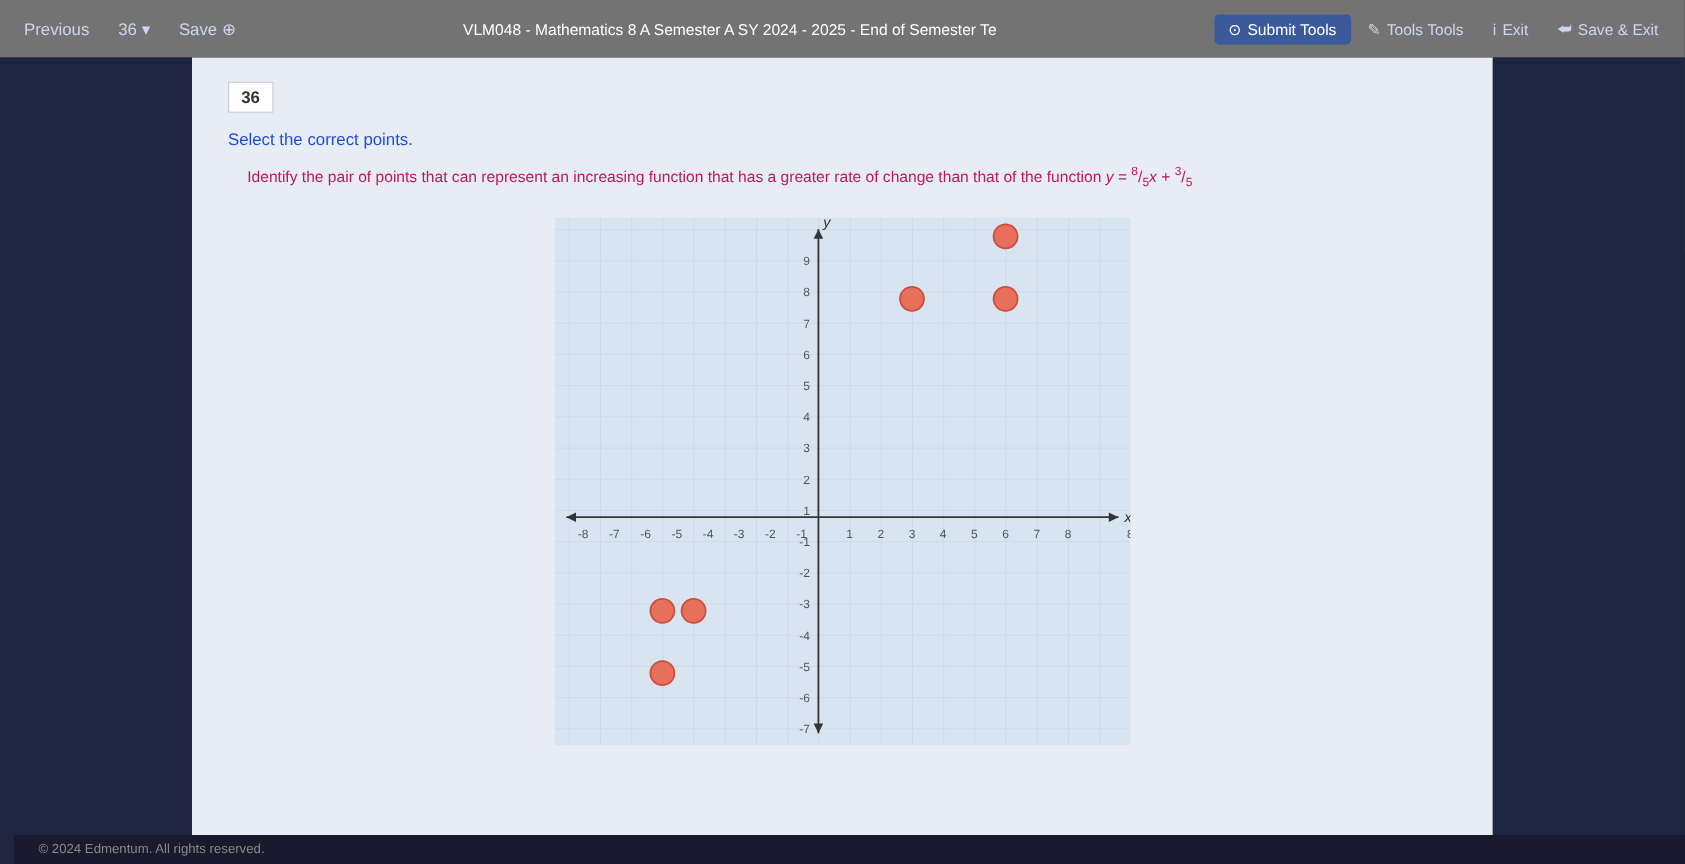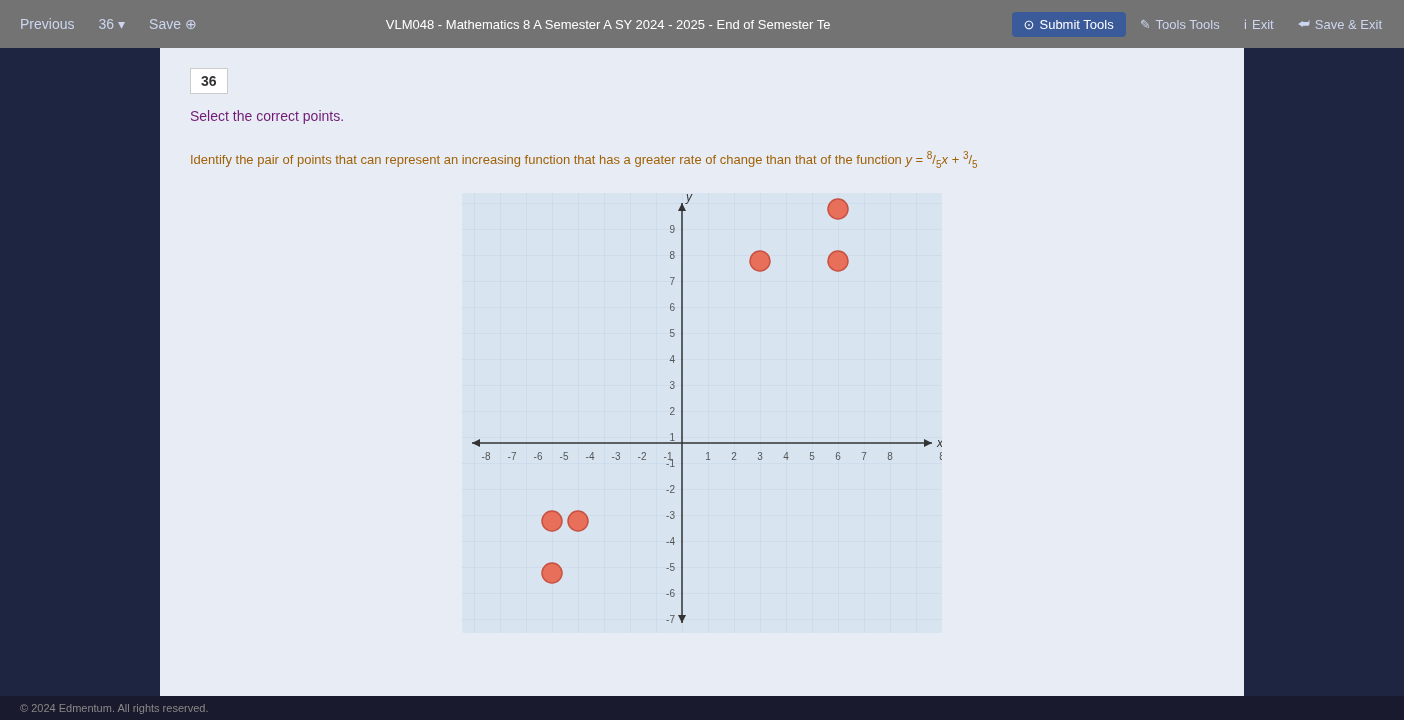--- a/index.html
+++ b/index.html
@@ -83,47 +83,48 @@
       border: 1px solid #ccc;
       padding: 4px 10px;
       font-size: 14px;
       font-weight: bold;
       color: #333;
       margin-bottom: 14px;
     }
 
     .question-instruction {
       font-size: 14px;
-      color: #701a75;
-      margin-bottom: 24px;
+      color: #1d4ed8;
+      margin-bottom: 12px;
     }
 
     .question-text {
       font-size: 13px;
-      color: #a16207;
+      color: #be185d;
       margin-bottom: 20px;
       line-height: 1.6;
+      margin-left: 16px;
     }
 
     
     .graph-container {
       display: flex;
       justify-content: center;
       margin-top: 10px;
     }
 
     .graph-svg {
       display: block;
     }
 
     
     .footer {
       position: fixed;
       bottom: 0;
-      left: 0;
+      left: 12px;
       right: 0;
       background: #1a1a2e;
       color: #888;
       font-size: 11px;
       padding: 6px 20px;
     }
 
     
     .left-panel {
       position: fixed;

